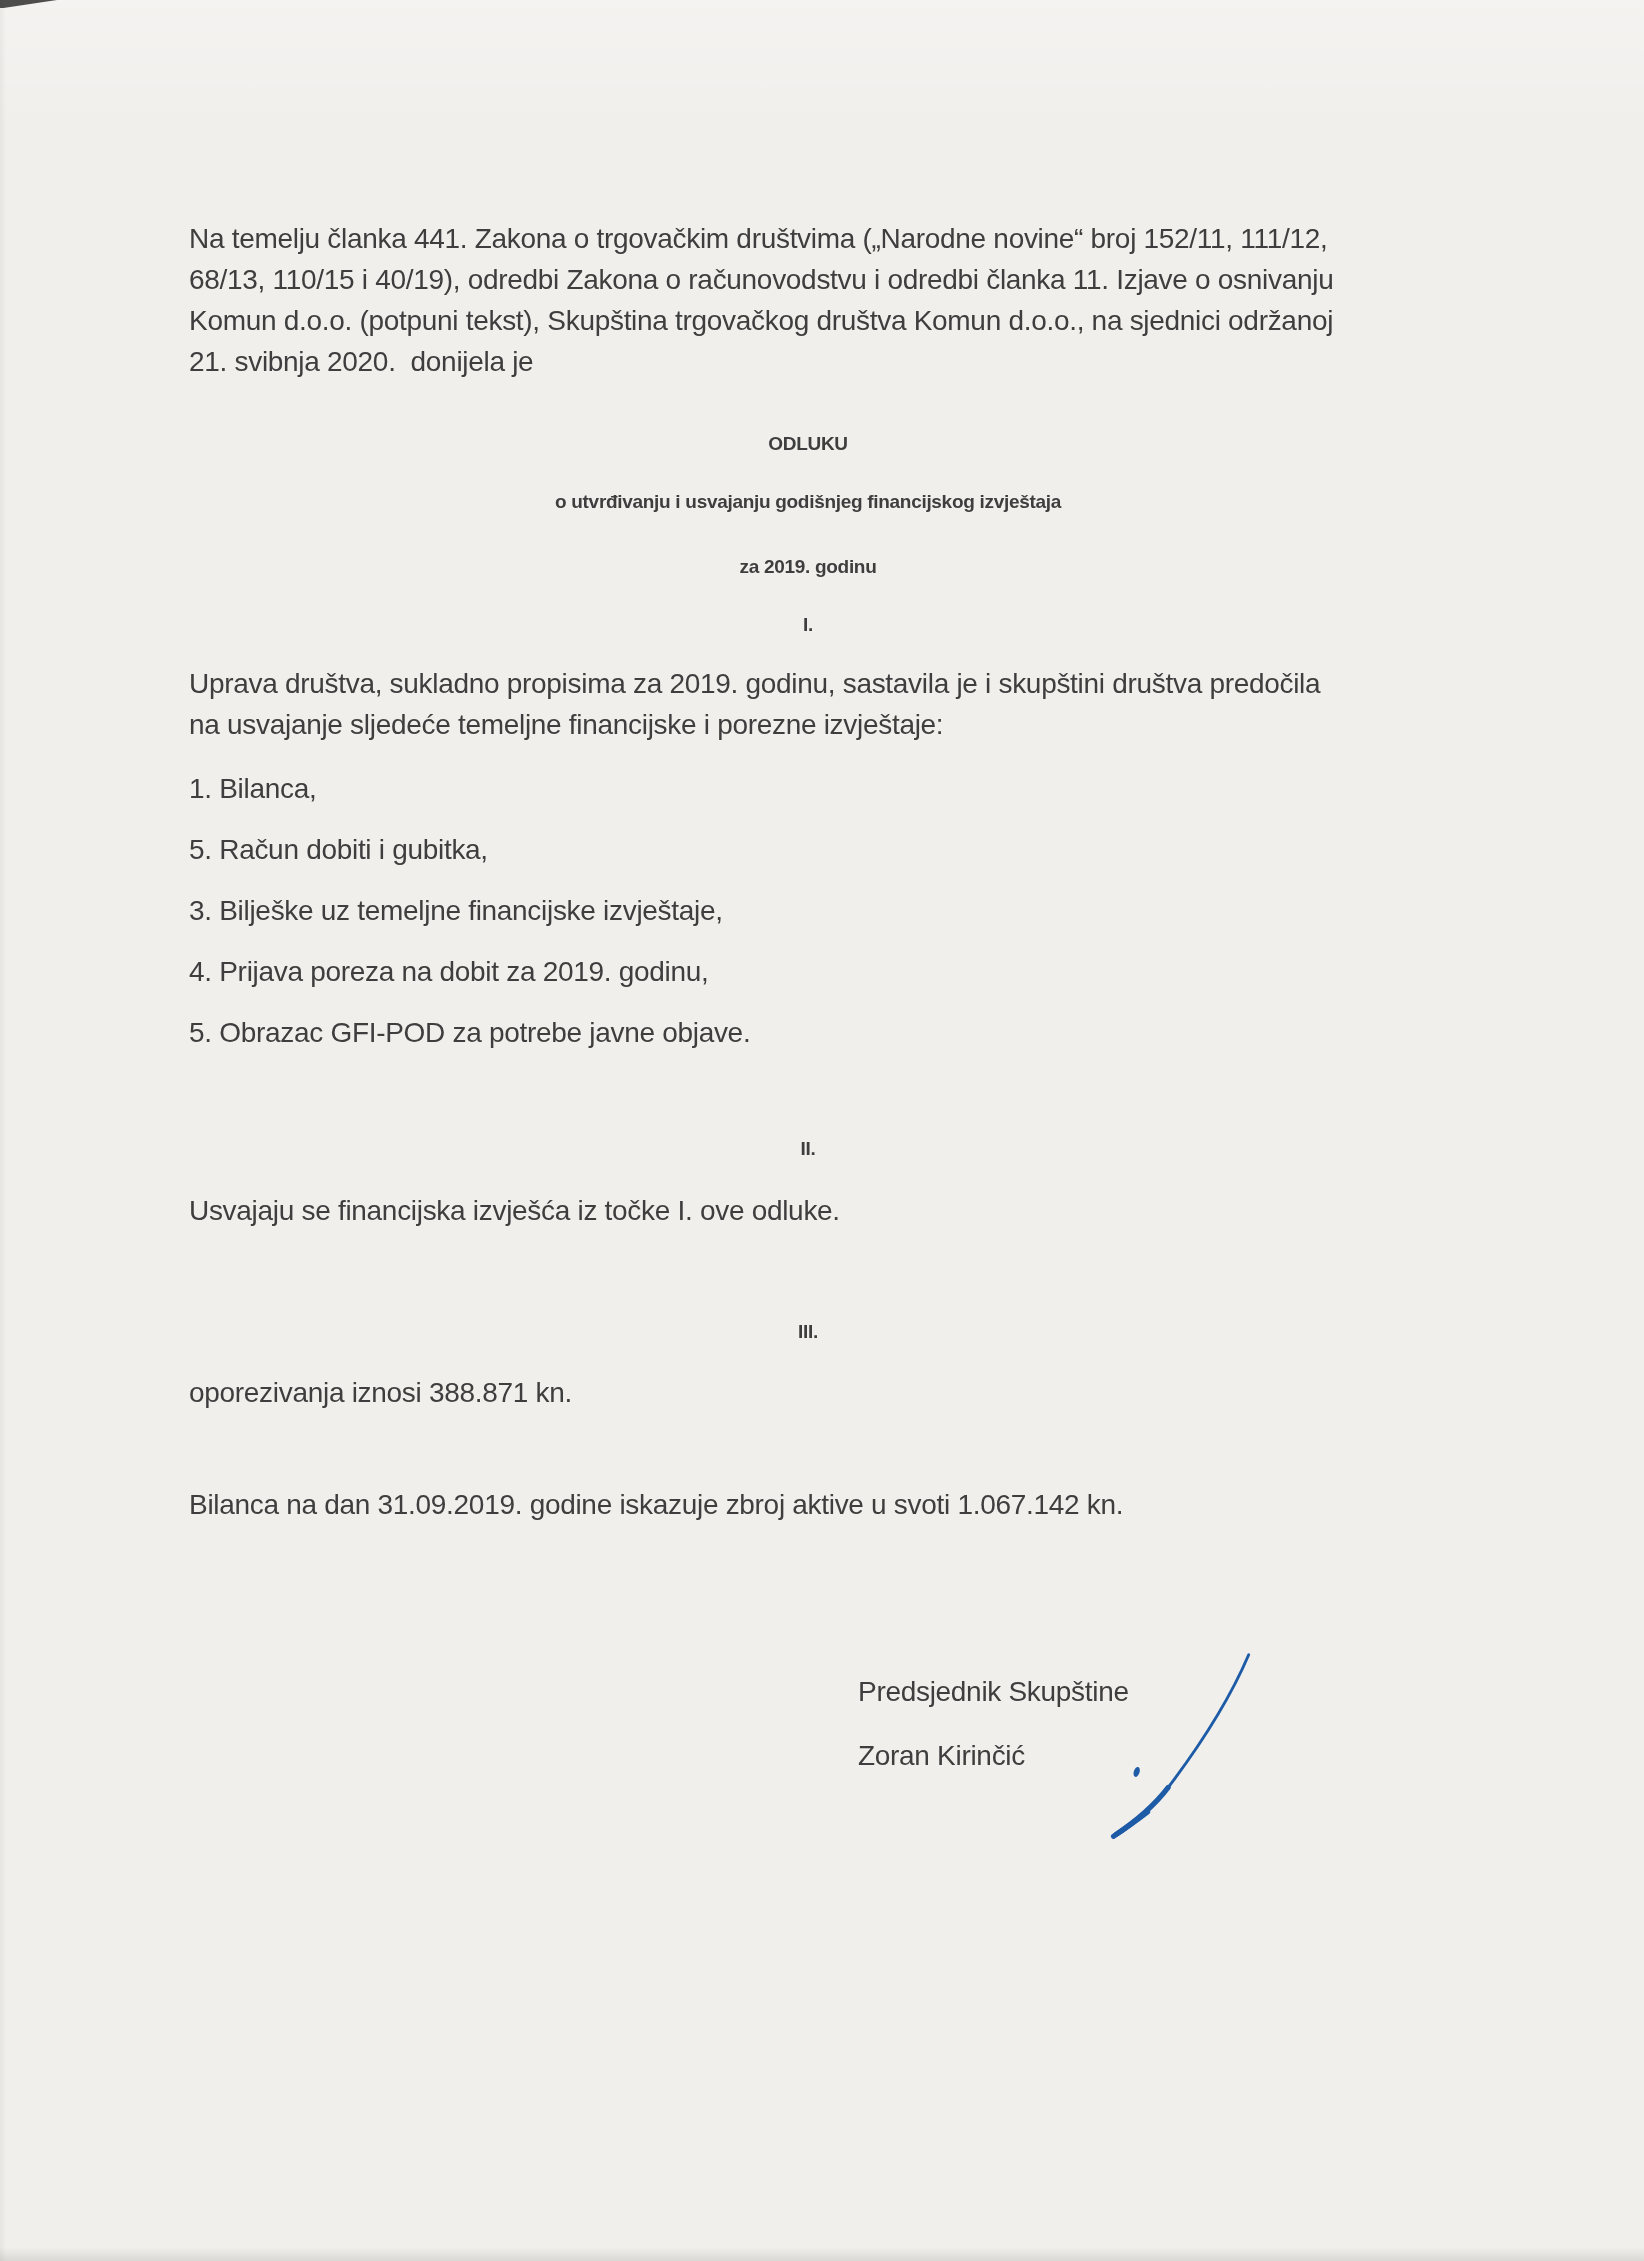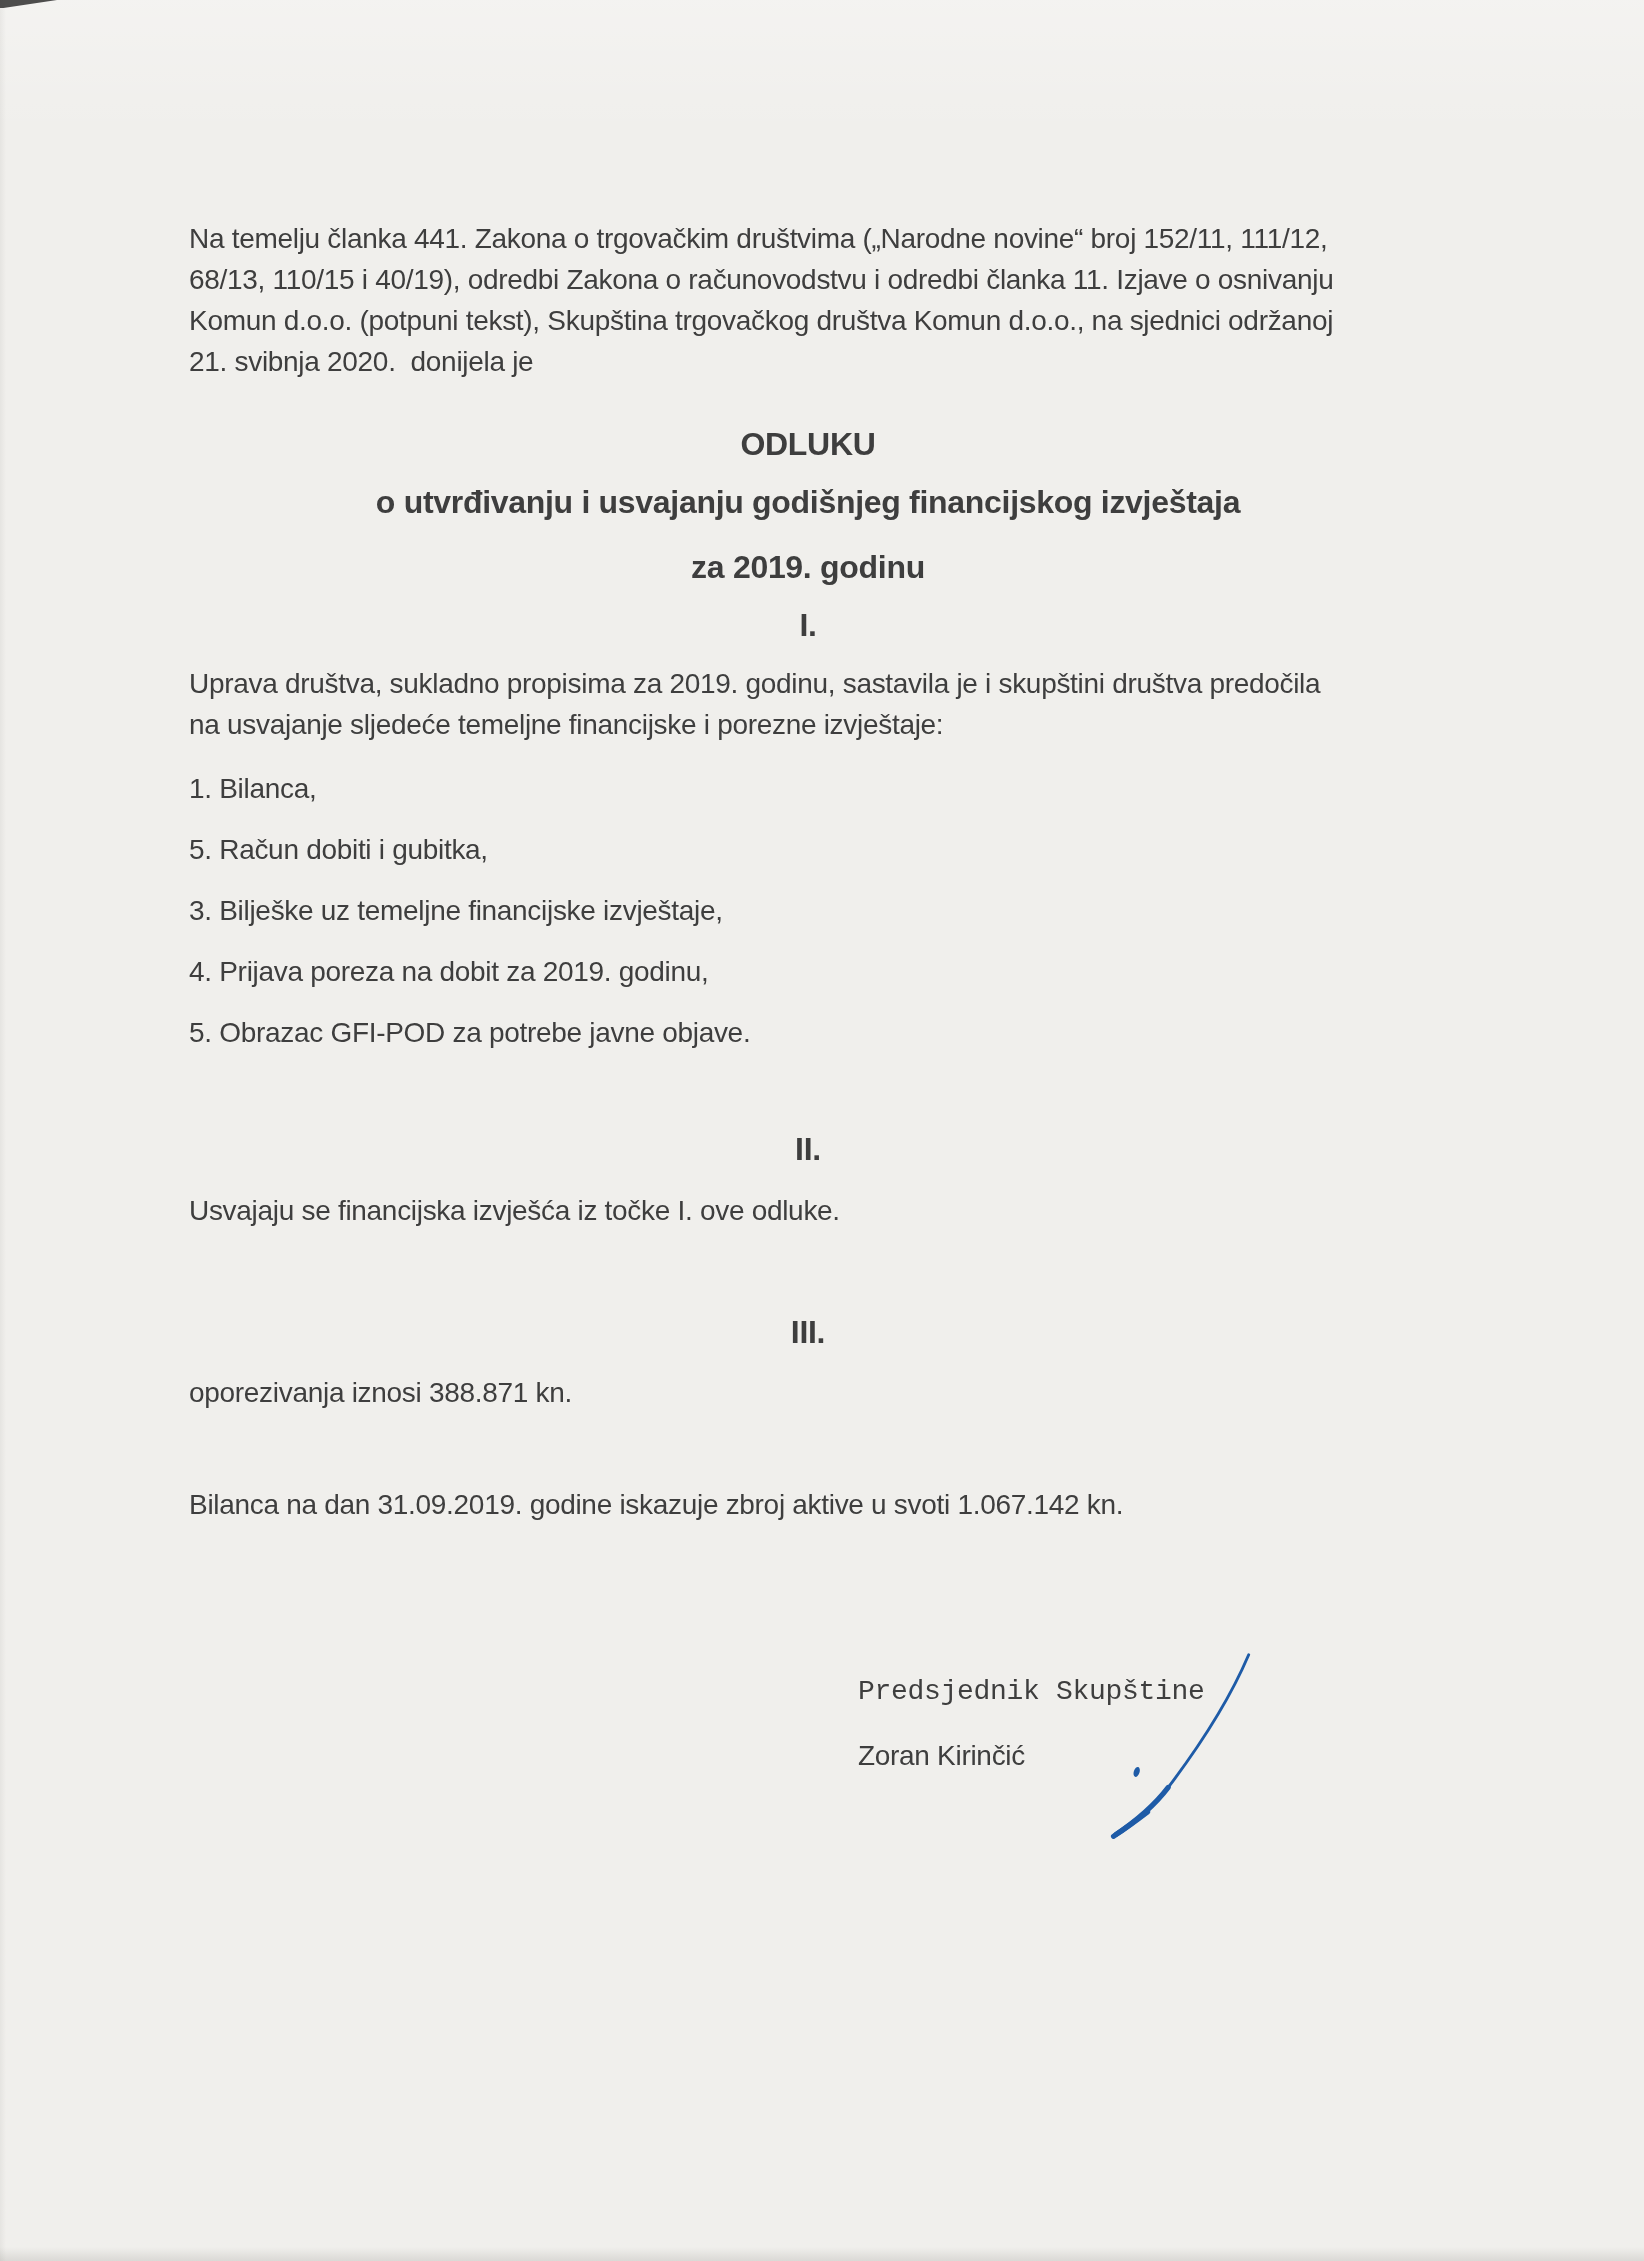--- a/index.html
+++ b/index.html
@@ -44,21 +44,21 @@
     white-space:pre;
     font-size:28px;
     line-height:41px;
     letter-spacing:-0.3px;
   }
   .block{ position:absolute; left:189px; }
   .centered{
     position:absolute; left:189px; width:1238px;
     text-align:center;
     font-weight:bold;
-    font-size:32px; line-height:36px;
+    font-size:19px; line-height:36px;
     letter-spacing:-0.3px;
   }
   .list-item{ margin-bottom:20px; }
 
   .sig-label{
     position:absolute; left:858px;
     font-size:28px; line-height:36px; letter-spacing:-0.3px;
     white-space:pre;
   }
   .signature-svg{
@@ -113,21 +113,21 @@
   <div class="block line" style="top:1190px;">Usvajaju se financijska izvješća iz točke I. ove odluke.</div>
 
   <div class="centered" style="top:1314px;">III.</div>
 
   <div class="block" style="top:1372px;">
     <div class="line">oporezivanja iznosi 388.871 kn.</div>
   </div>
 
   <div class="block line" style="top:1484px;">Bilanca na dan 31.09.2019. godine iskazuje zbroj aktive u svoti 1.067.142 kn.</div>
 
-  <div class="sig-label" style="top:1674px;font-family:Liberation Mono, monospace;">Predsjednik Skupštine</div>
+  <div class="sig-label" style="top:1674px;">Predsjednik Skupštine</div>
   <div class="sig-label" style="top:1738px;">Zoran Kirinčić</div>
 
   <svg class="signature-svg" viewBox="1560 2500 480 420" aria-hidden="true">
     <path class="main" d="M 1937 2566 C 1908 2634, 1862 2706, 1812 2772 C 1793 2797, 1766 2822, 1728 2847"></path>
     <path class="thick" d="M 1812 2772 C 1793 2797, 1766 2822, 1727 2848"></path>
     <path class="thick" d="M 1731 2845 C 1747 2835, 1763 2823, 1780 2810"></path>
     <ellipse cx="1763" cy="2748" rx="4.5" ry="8" transform="rotate(18 1763 2748)"></ellipse>
   </svg>
 
 </div>

